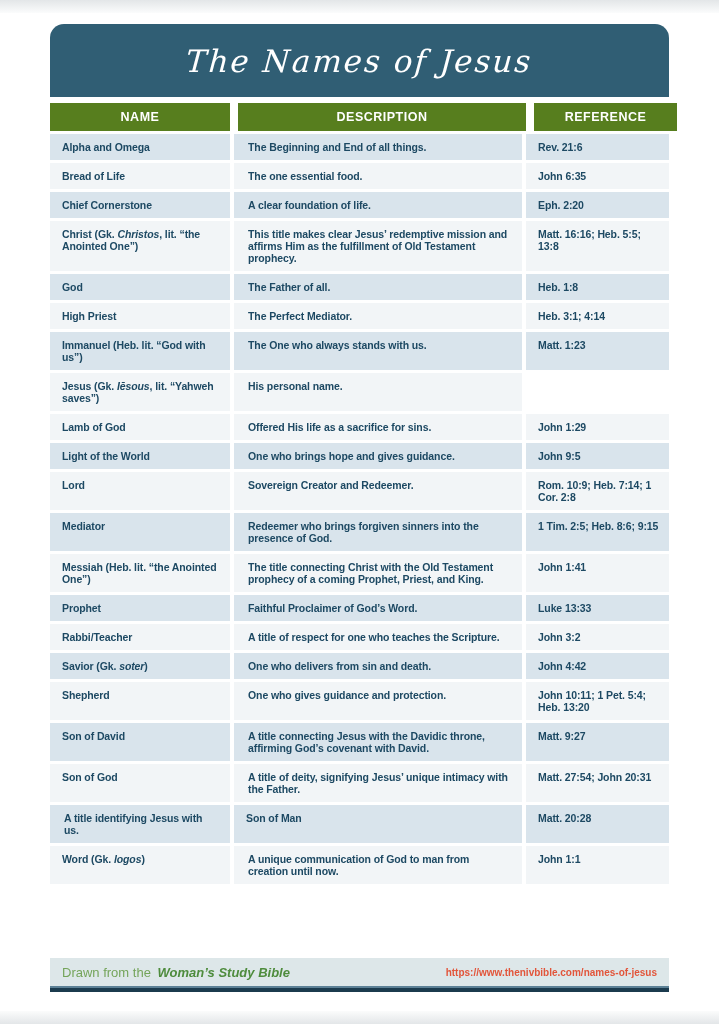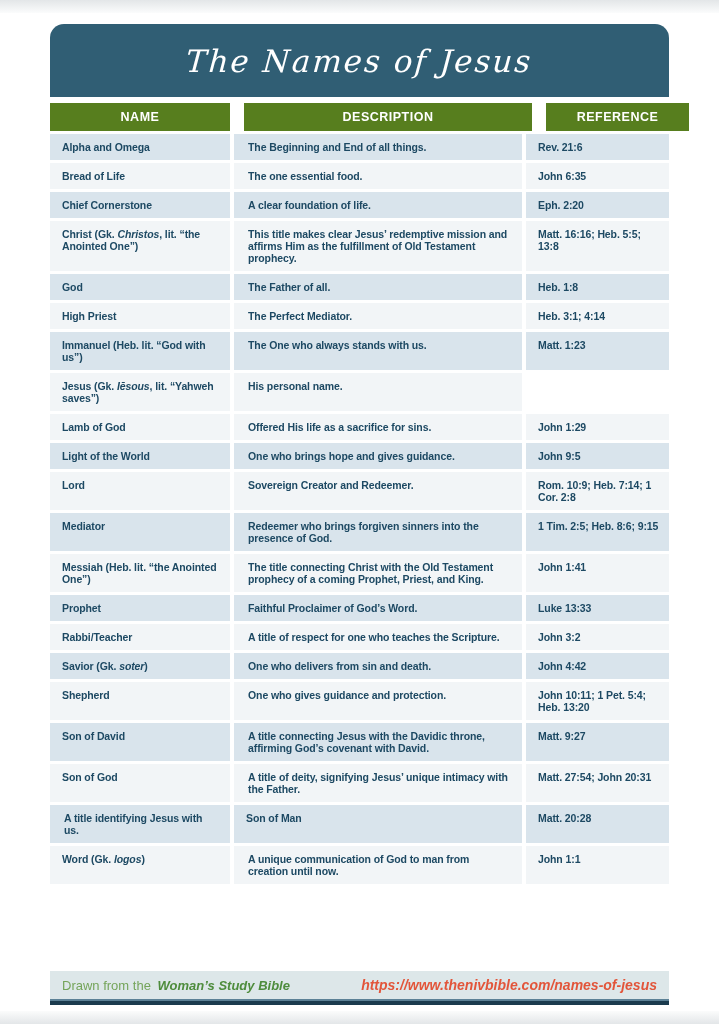--- a/index.html
+++ b/index.html
@@ -20,21 +20,21 @@
     border-radius:14px 14px 0 0;
     display:flex;align-items:center;justify-content:center;
   }
   .title{
     color:#ffffff;font-family:"DejaVu Serif",serif;font-style:italic;
     font-size:31px;letter-spacing:2px;transform:skewX(-4deg);
   }
 
   .thead{
     margin-top:6px;flex:0 0 auto;
-    display:grid;grid-template-columns:180px 288px 143px;column-gap:14px;
+    display:grid;grid-template-columns:180px 288px 143px;column-gap:8px;
   }
   .th{
     background:var(--header-green,#577e1e);color:#fff;
     font-weight:700;font-size:12.5px;letter-spacing:.5px;
     height:28px;display:flex;align-items:center;justify-content:center;
   }
 
   .tbody{margin-top:3px;flex:0 0 auto;}
   .row{
     display:grid;grid-template-columns:180px 288px 143px;column-gap:4px;
@@ -43,29 +43,29 @@
   .row.shaded .cell{background:var(--row-shaded,#d9e4ec);}
   .row.light  .cell{background:var(--row-light,#f2f5f7);}
   .cell{
     color:var(--text-navy,#1d4963);
     font-size:10.5px;font-weight:700;line-height:12px;letter-spacing:-.1px;
     padding:7px 10px 7px 12px;
   }
   .cell.desc{padding-left:14px;}
   .cell .it{font-style:italic;text-align:right;}
 
-  .footer-wrap{margin-top:auto;margin-bottom:6px;flex:0 0 auto;}
+  .footer-wrap{margin-top:auto;margin-bottom:19px;flex:0 0 auto;}
   .footer{
     height:28px;background:var(--footer-bg,#dde7e9);
     display:flex;align-items:center;justify-content:space-between;
     padding:0 12px 0 12px;box-sizing:border-box;
   }
   .source{font-size:13px;color:var(--footer-green,#74a45a);}
   .src-name{font-weight:700;font-style:italic;color:#4e8c3d;margin-left:3px;}
-  .url{font-size:14px;font-weight:700;color:var(--url-coral,#e2553a);cursor:pointer;font-style:italic;}
+  .url{font-size:10px;font-weight:700;color:var(--url-coral,#e2553a);cursor:pointer;}
   .bar-light{height:2px;background:#5c8196;}
   .bar-dark{height:4px;background:var(--bottom-bar,#1b3b4e);}
 </style>
 </head>
 <body>
 
 <div class="page">
   <div class="edge top"></div>
 
   <div class="content">

